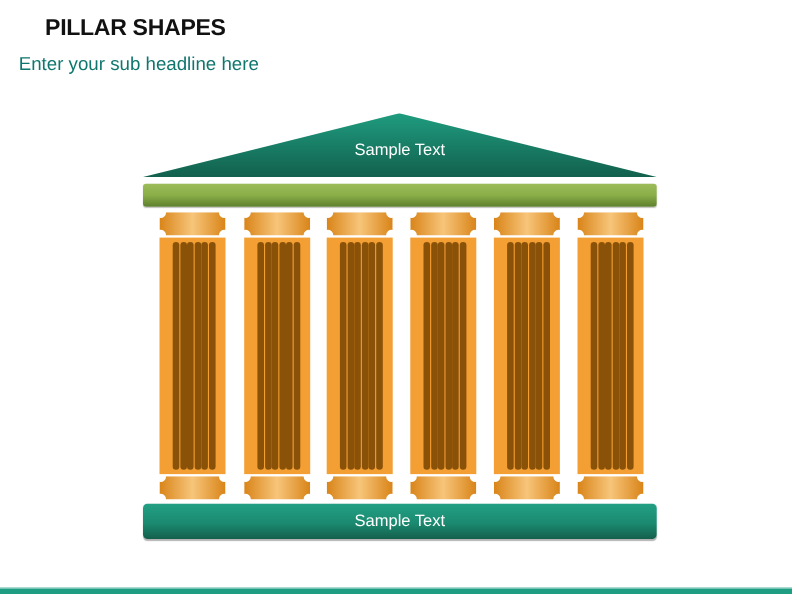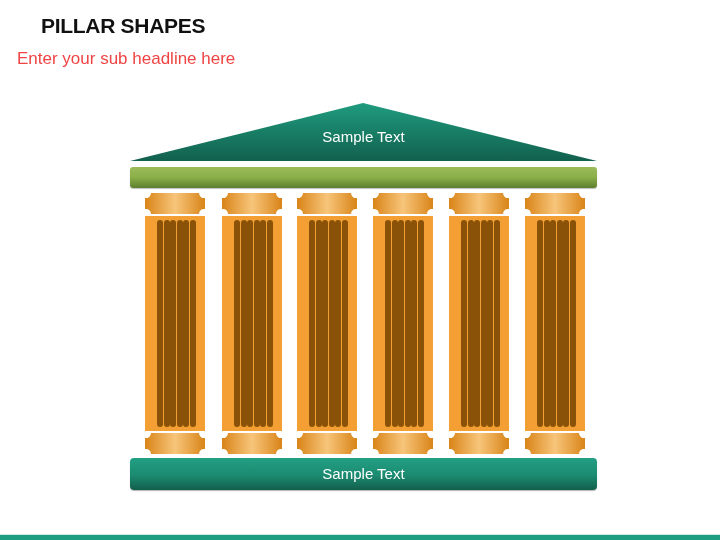--- a/index.html
+++ b/index.html
@@ -1,18 +1,18 @@
 <!DOCTYPE html>
 <html><head>
 <meta charset="utf-8">
 <style>
   html, body { margin:0; padding:0; }
   body { width:720px; height:540px; position:relative; overflow:hidden; background:#ffffff; font-family:"Liberation Sans", sans-serif; }
   .title { position:absolute; left:17px; top:14px; font-size:21px; font-weight:bold; color:#111; letter-spacing:-0.3px;margin-left:24px; }
-  .subtitle { position:absolute; left:17px; top:49px; font-size:17px; color:#ef4444; }
+  .subtitle { position:absolute; left:17px; top:49px; font-size:17px; color:#0f766e; }
   .roof { position:absolute; left:130px; top:103px; width:467px; height:60px; }
   .roof-text { position:absolute; left:130px; top:128px; width:467px; text-align:center; color:#fff; font-size:15px; }
   .beam { position:absolute; left:130px; top:167px; width:467px; height:21px; border-radius:3px;
     background:linear-gradient(to bottom,#9cbc5a 0%,#8aae48 50%,#5e7f2e 100%); box-shadow:0 1px 1px rgba(0,0,0,0.25); }
   .pillar { position:absolute; top:193px; width:60px; height:261px; }
   .cap { position:absolute; left:0; width:60px; height:21px; }
   .cap-top { top:0; }
   .cap-bot { bottom:0; }
   .shaft { position:absolute; left:0; top:23px; width:60px; height:215px; background:#f39f33; }
   .flute { position:absolute; top:4px; bottom:4px; width:6px; border-radius:3px; background:#8a5208; }

